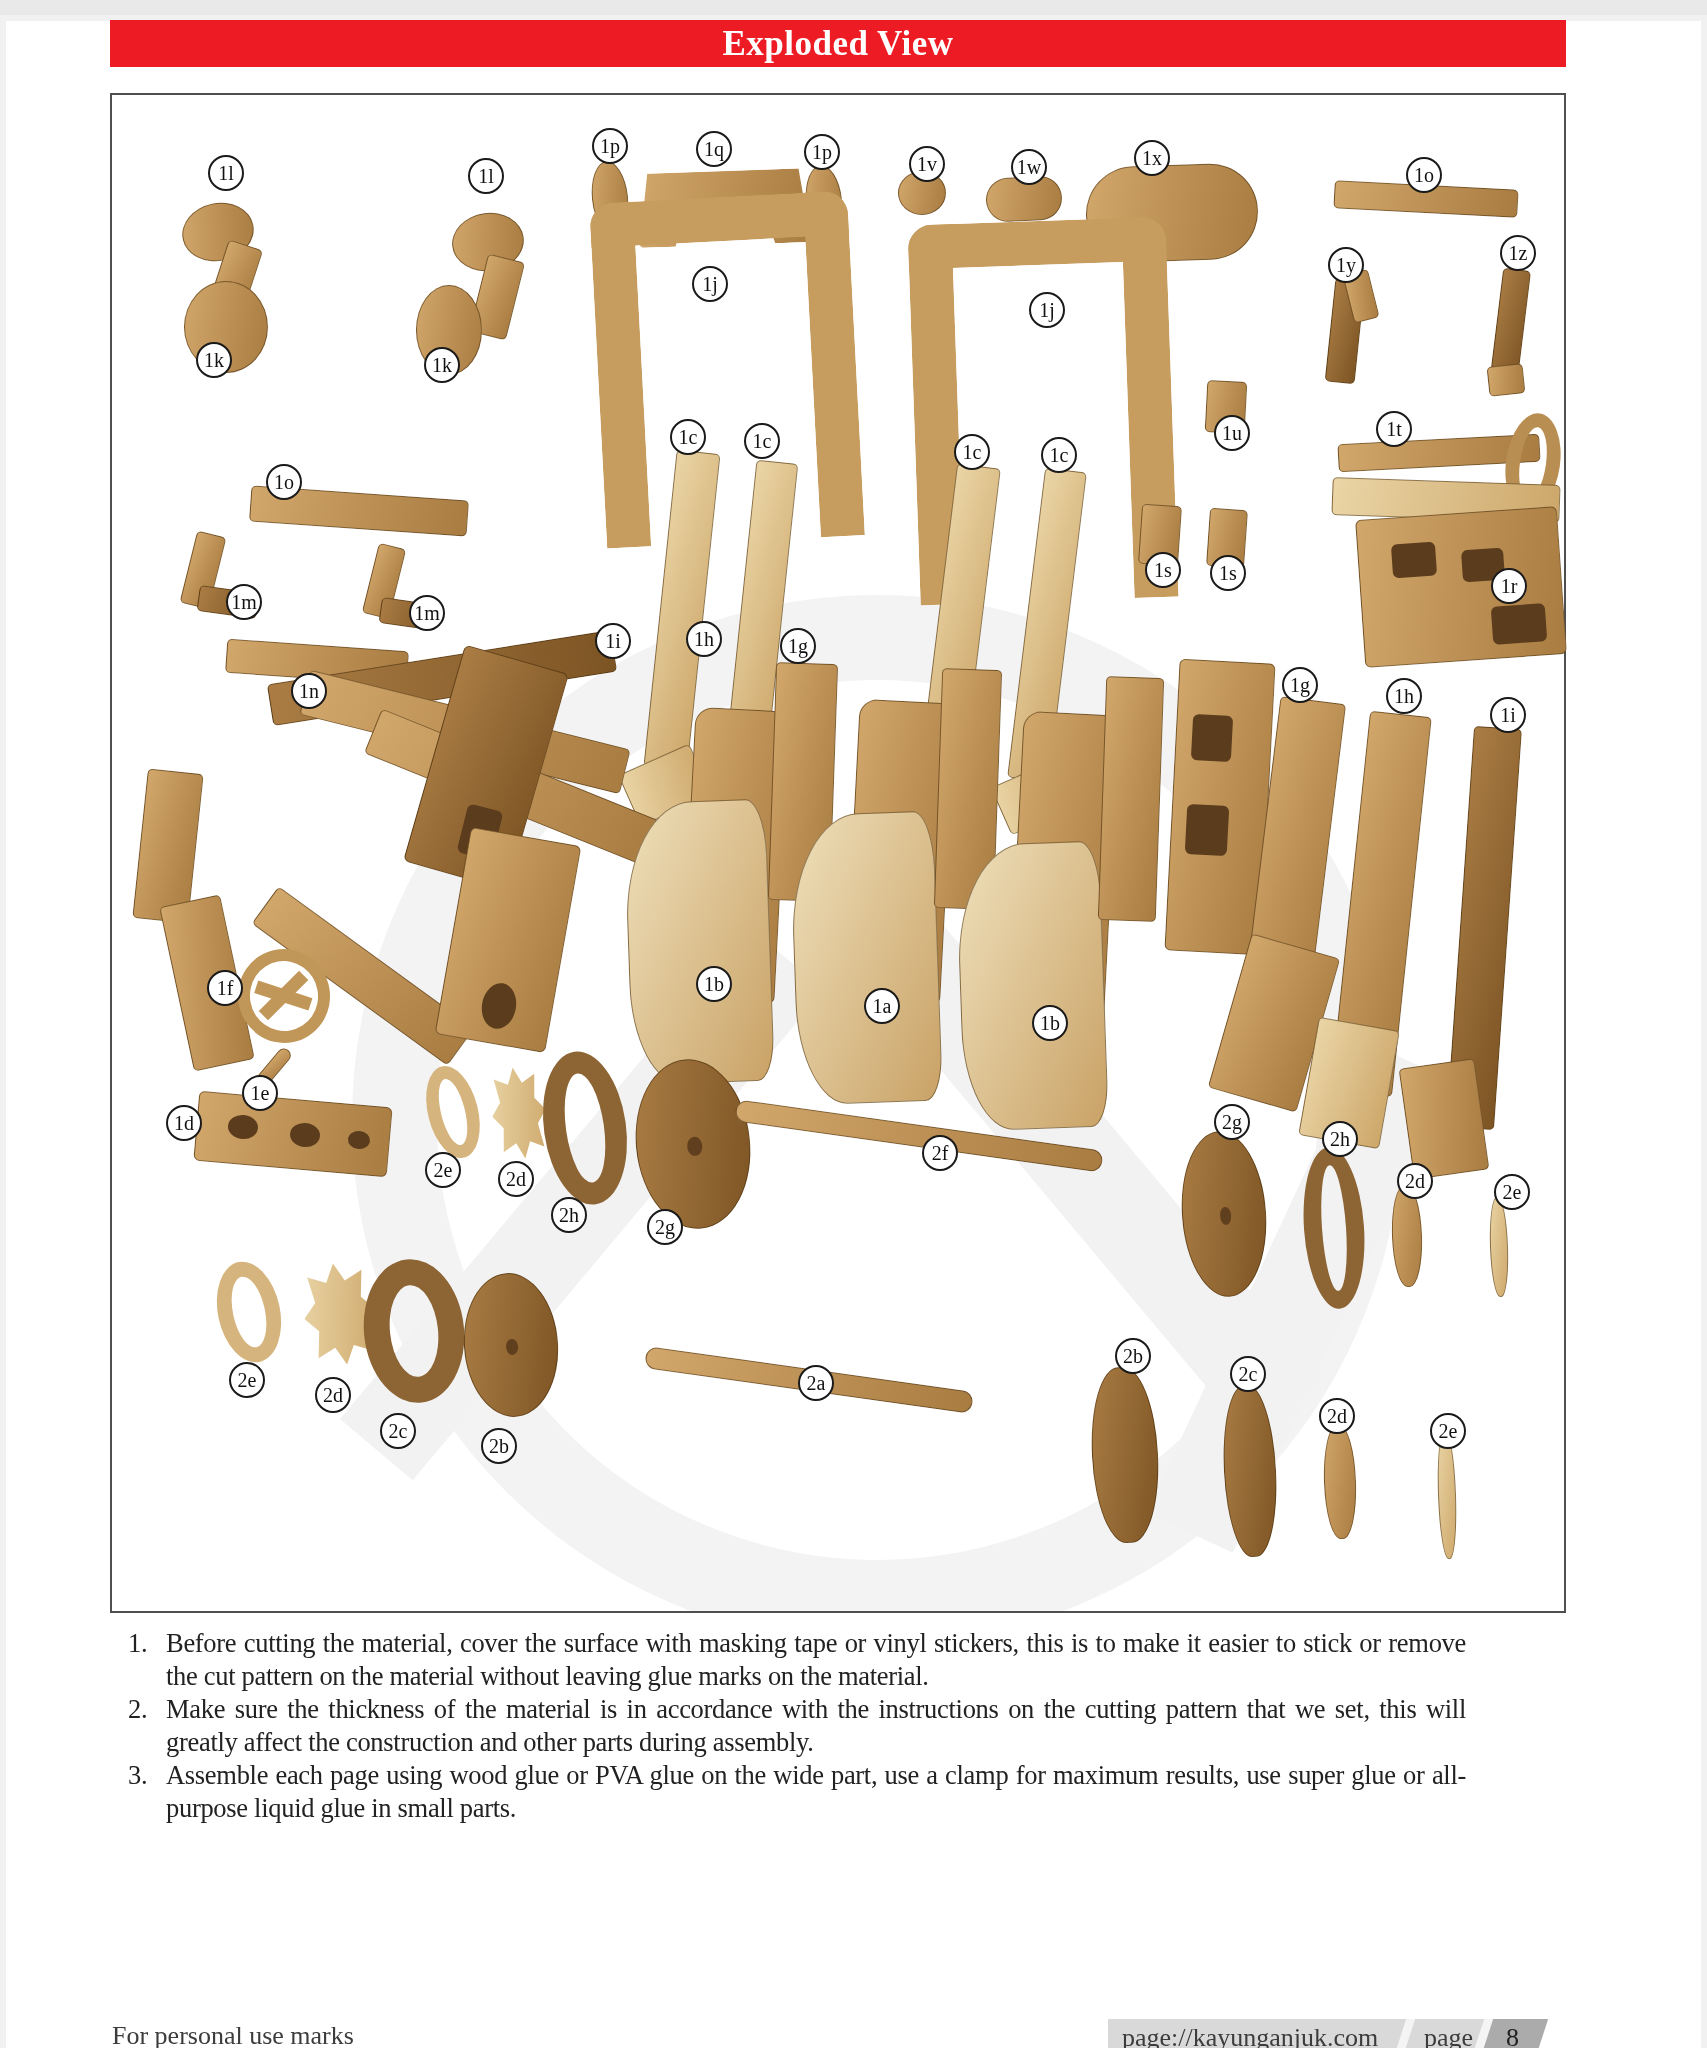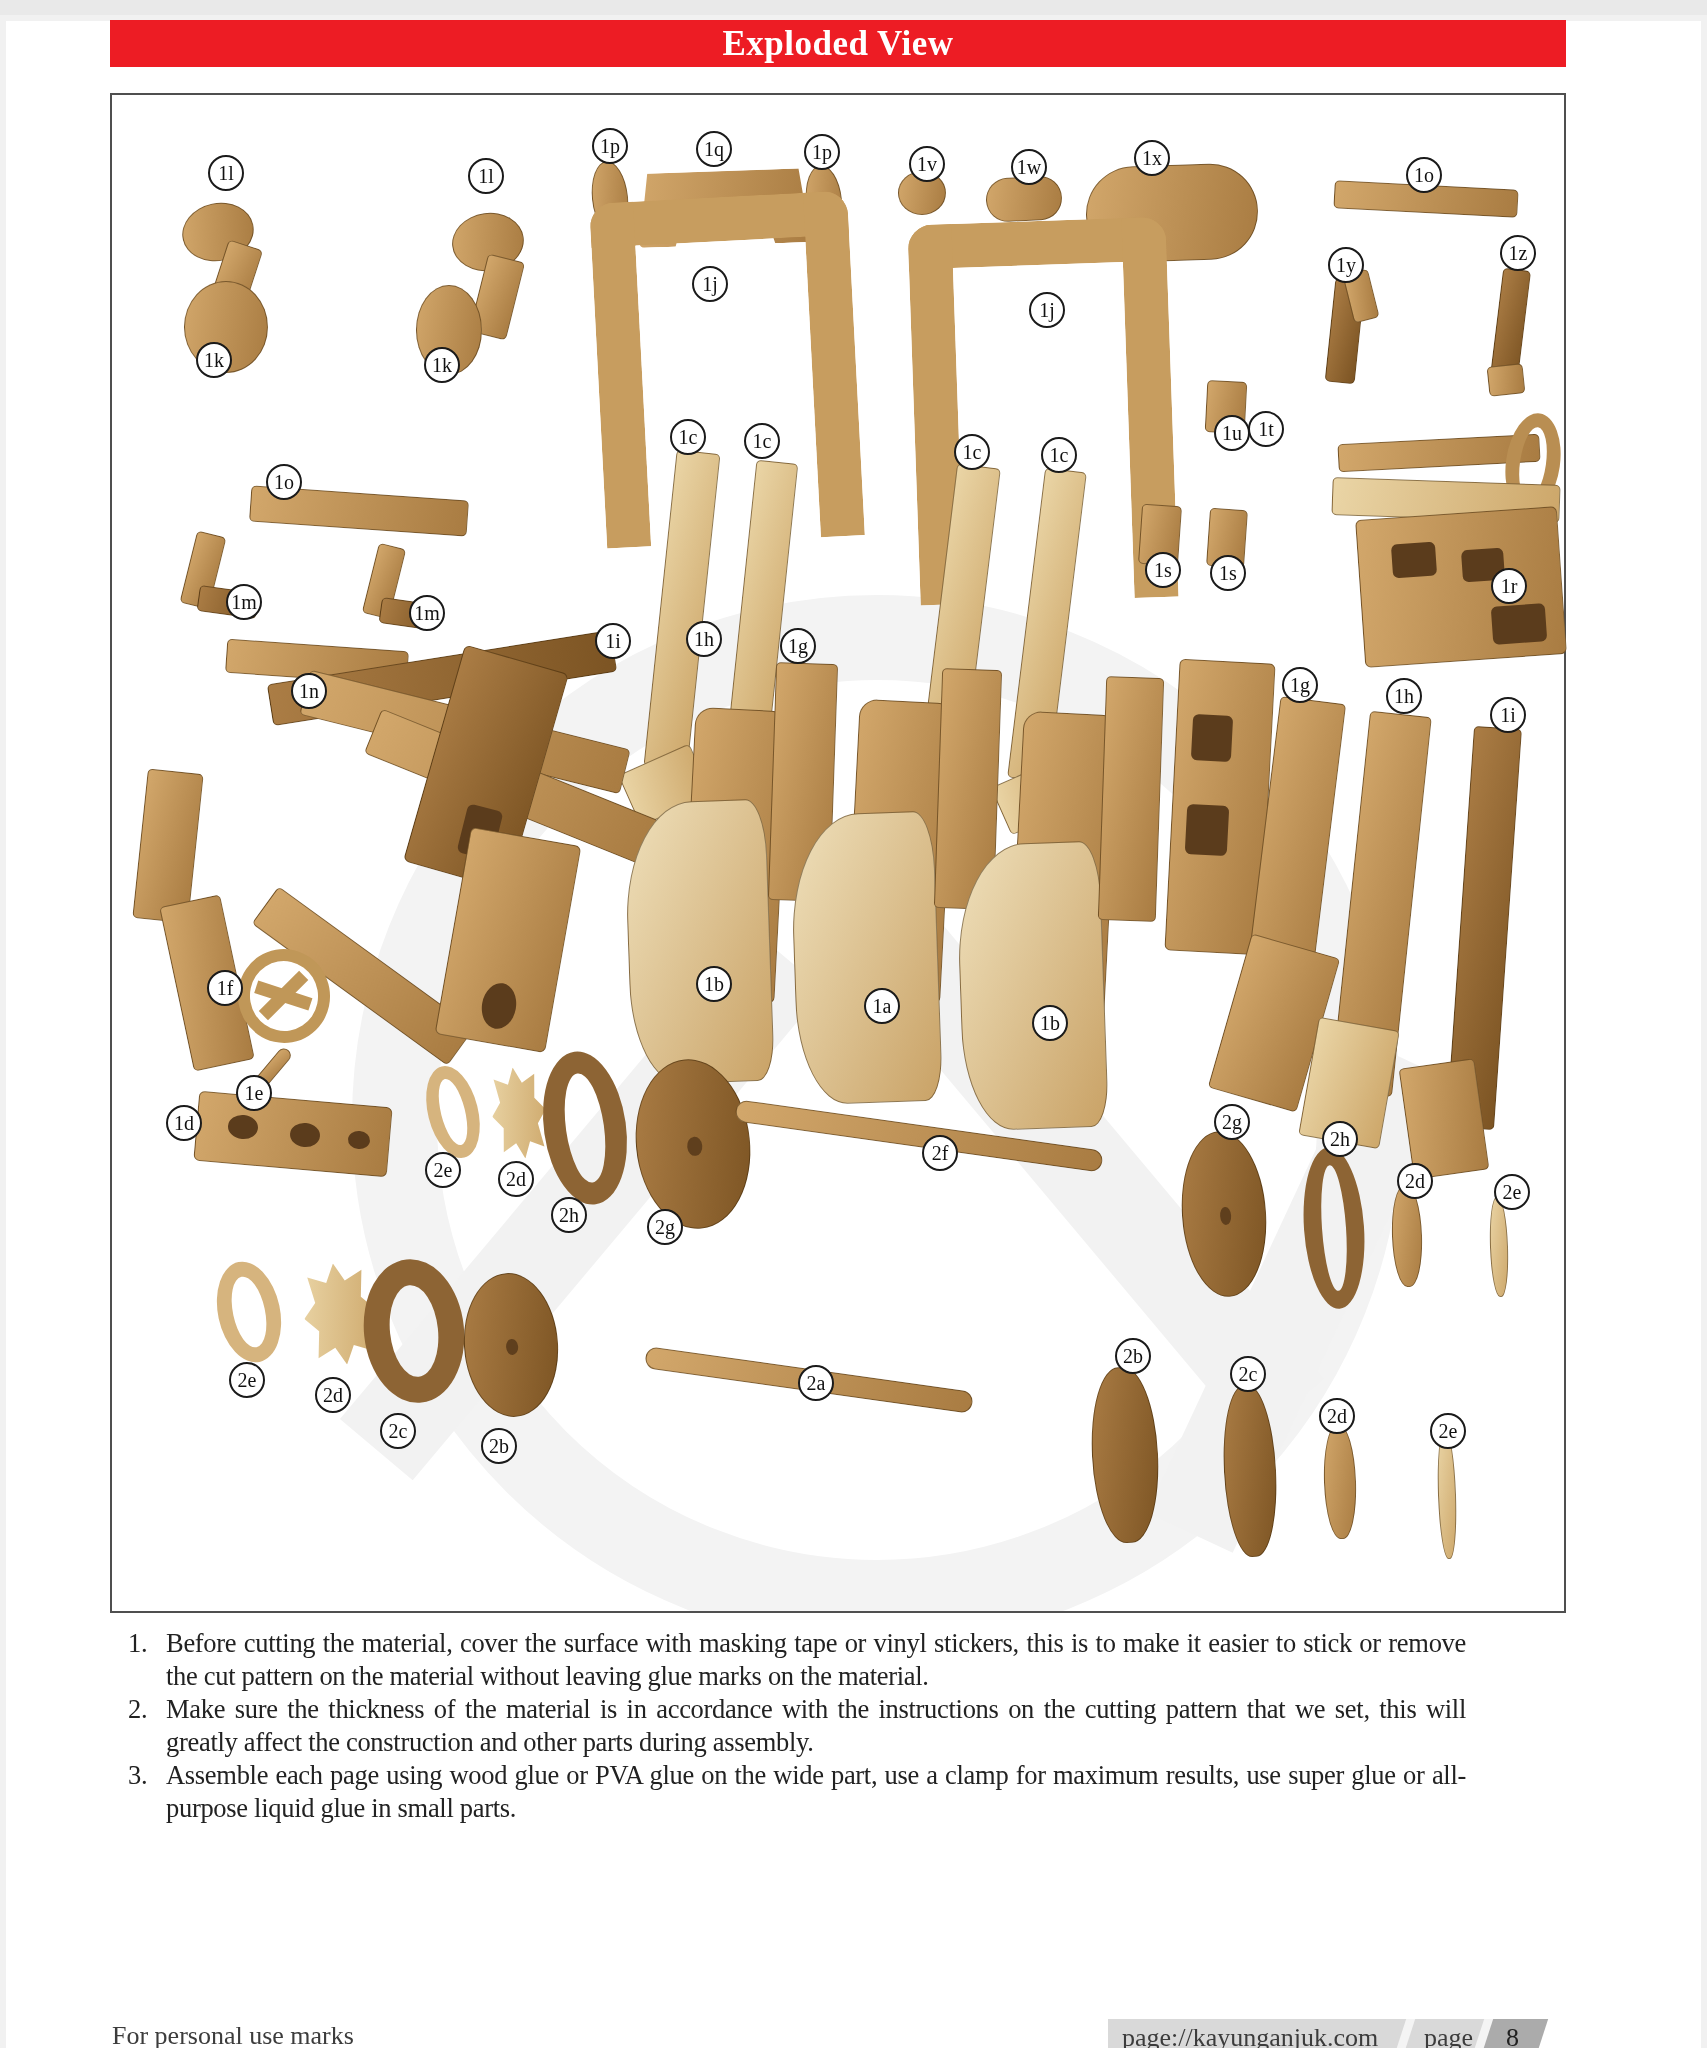--- a/index.html
+++ b/index.html
@@ -188,39 +188,39 @@
       <div class="plabel" style="left: 1029px; top: 277px;">1j</div>
       <div class="plabel" style="left: 1328px; top: 232px;">1y</div>
       <div class="plabel" style="left: 1500px; top: 220px;">1z</div>
       <div class="plabel" style="left: 196px; top: 327px;">1k</div>
       <div class="plabel" style="left: 424px; top: 332px;">1k</div>
       <div class="plabel" style="left: 670px; top: 404px;">1c</div>
       <div class="plabel" style="left: 744px; top: 408px;">1c</div>
       <div class="plabel" style="left: 954px; top: 419px;">1c</div>
       <div class="plabel" style="left: 1041px; top: 422px;">1c</div>
       <div class="plabel" style="left: 1214px; top: 400px;">1u</div>
-      <div class="plabel" style="left: 1248px; top: 396px;">1t</div>
+      <div class="plabel" style="left: 1376px; top: 396px;">1t</div>
       <div class="plabel" style="left: 266px; top: 449px;">1o</div>
       <div class="plabel" style="left: 1145px; top: 537px;">1s</div>
       <div class="plabel" style="left: 1210px; top: 540px;">1s</div>
       <div class="plabel" style="left: 1491px; top: 553px;">1r</div>
       <div class="plabel" style="left: 226px; top: 569px;">1m</div>
       <div class="plabel" style="left: 409px; top: 580px;">1m</div>
       <div class="plabel" style="left: 291px; top: 658px;">1n</div>
       <div class="plabel" style="left: 595px; top: 608px;">1i</div>
       <div class="plabel" style="left: 686px; top: 606px;">1h</div>
       <div class="plabel" style="left: 780px; top: 613px;">1g</div>
       <div class="plabel" style="left: 1282px; top: 652px;">1g</div>
       <div class="plabel" style="left: 1386px; top: 663px;">1h</div>
       <div class="plabel" style="left: 1490px; top: 682px;">1i</div>
       <div class="plabel" style="left: 696px; top: 951px;">1b</div>
       <div class="plabel" style="left: 864px; top: 973px;">1a</div>
       <div class="plabel" style="left: 1032px; top: 990px;">1b</div>
       <div class="plabel" style="left: 207px; top: 955px;">1f</div>
-      <div class="plabel" style="left: 236px; top: 1060px;">1e</div>
+      <div class="plabel" style="left: 242px; top: 1060px;">1e</div>
       <div class="plabel" style="left: 166px; top: 1090px;">1d</div>
       <div class="plabel" style="left: 425px; top: 1137px;">2e</div>
       <div class="plabel" style="left: 498px; top: 1146px;">2d</div>
       <div class="plabel" style="left: 551px; top: 1182px;">2h</div>
       <div class="plabel" style="left: 647px; top: 1194px;">2g</div>
       <div class="plabel" style="left: 922px; top: 1120px;">2f</div>
       <div class="plabel" style="left: 1214px; top: 1089px;">2g</div>
       <div class="plabel" style="left: 1322px; top: 1106px;">2h</div>
       <div class="plabel" style="left: 1397px; top: 1148px;">2d</div>
       <div class="plabel" style="left: 1494px; top: 1159px;">2e</div>

